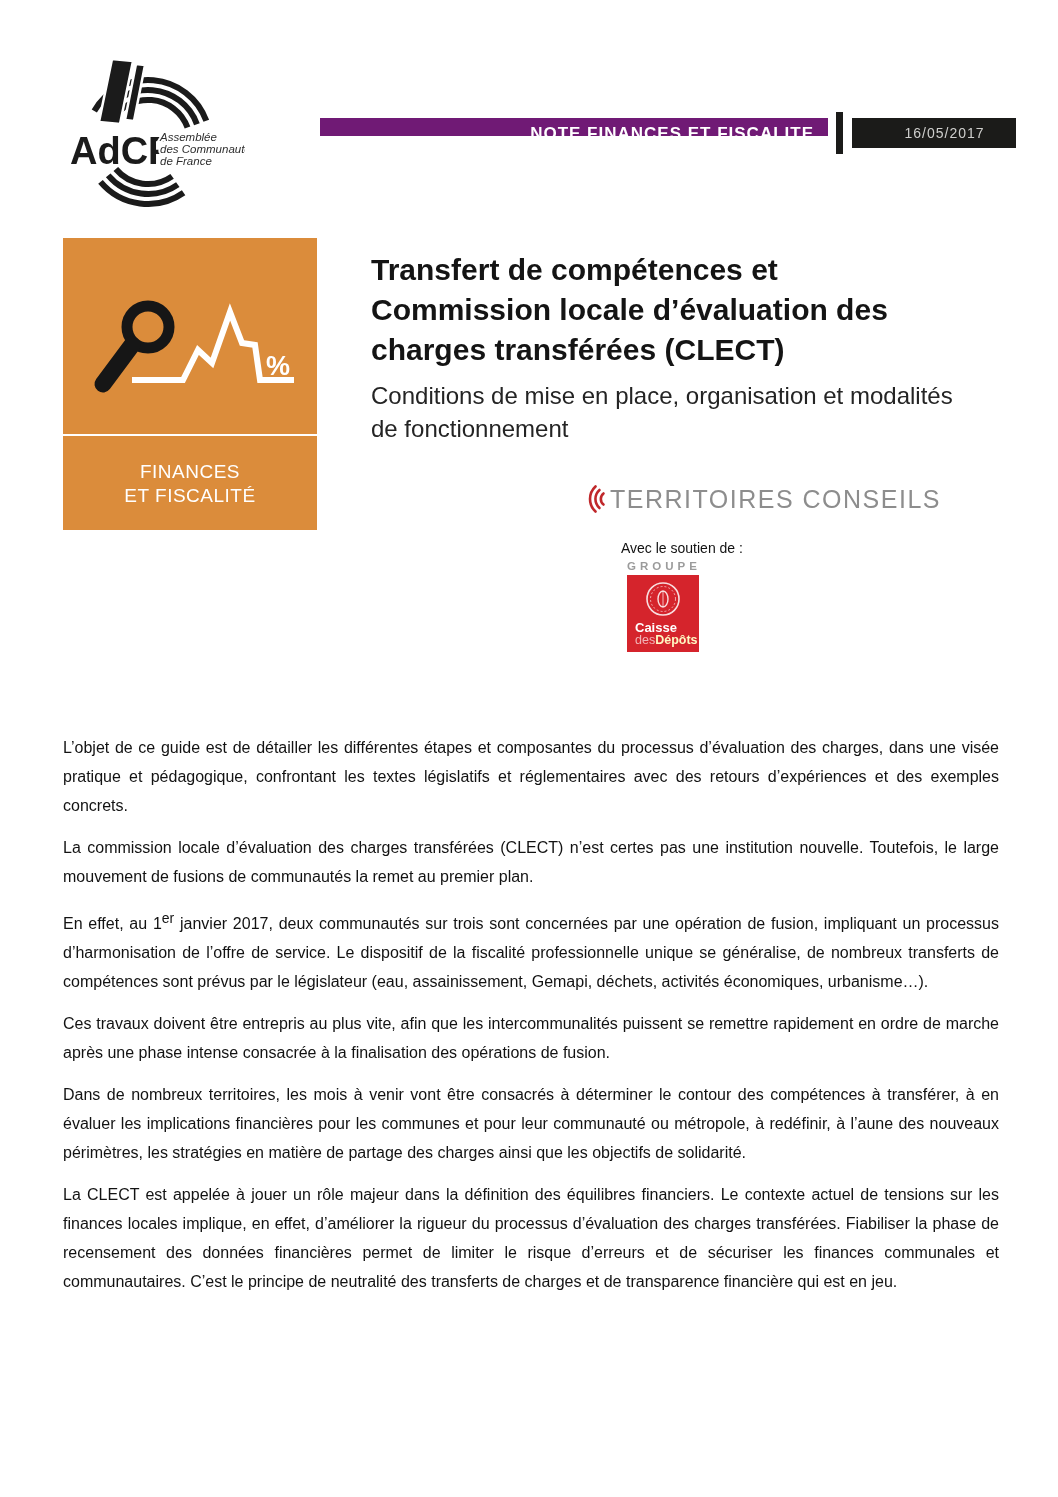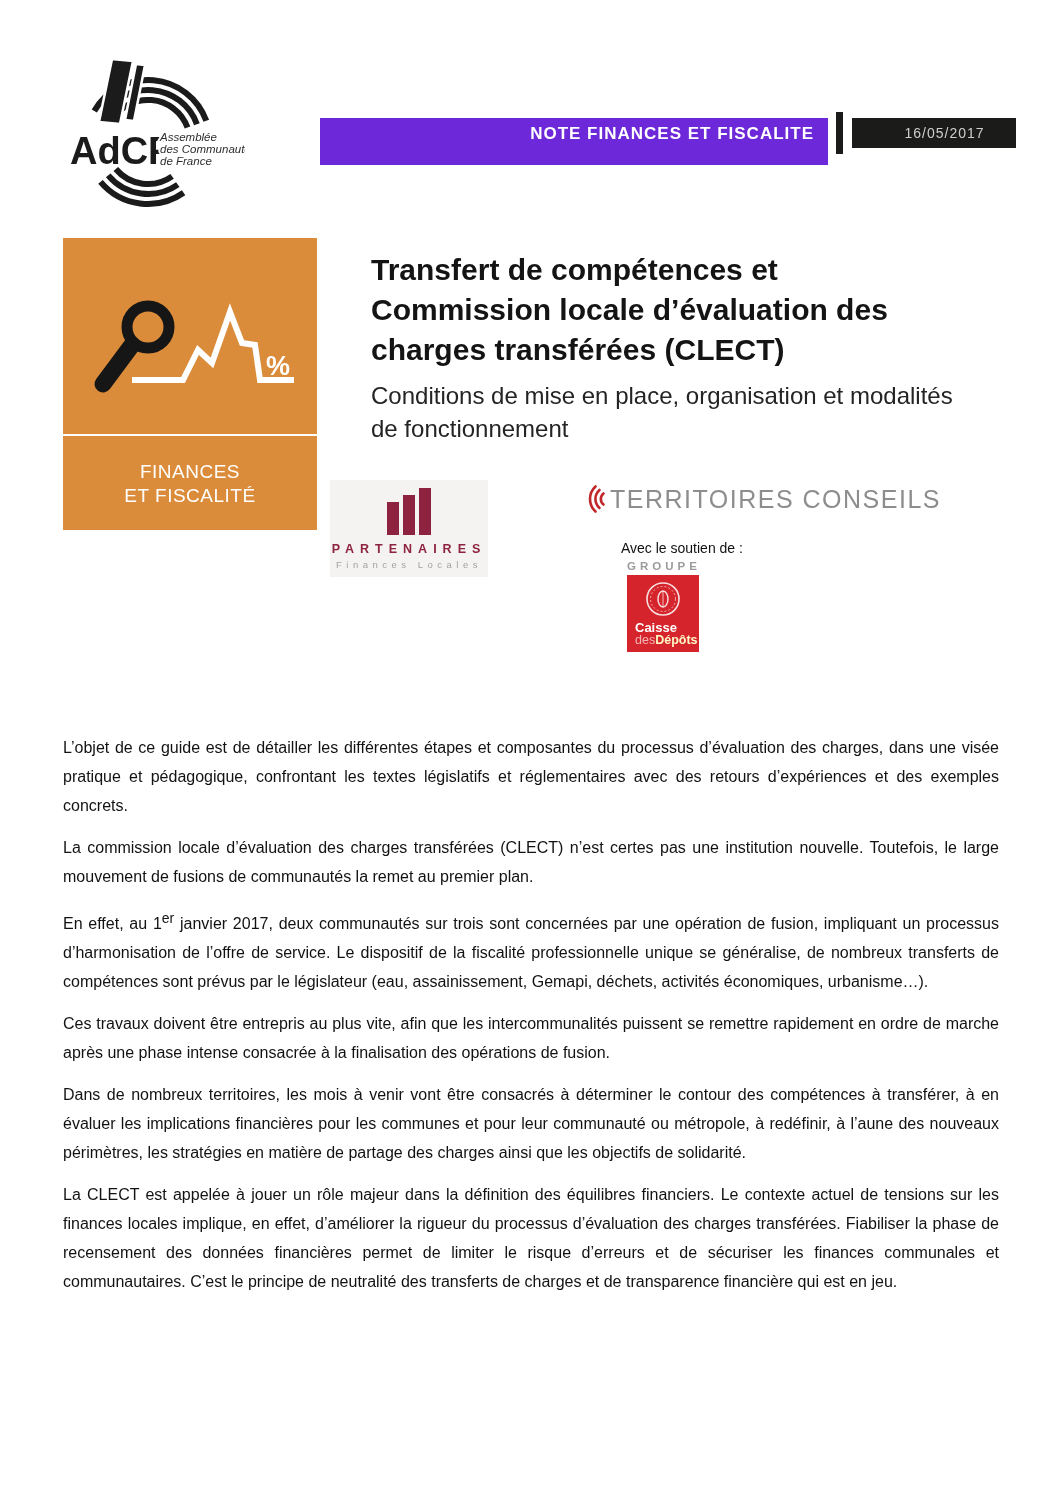--- a/index.html
+++ b/index.html
@@ -11,22 +11,22 @@
     font-family:"Liberation Sans", sans-serif;
     color:#111;
     overflow:hidden;
   }
   
   .adcf-logo{position:absolute;left:70px;top:48px;width:175px;height:172px;}
   .adcf-logo text{font-family:"Liberation Sans",sans-serif;}
   .adcf-acronym{font-size:38px;font-weight:bold;fill:#1b1b1b;paint-order:stroke;stroke:#fff;stroke-width:5px;}
   .adcf-tagline{font-size:11.5px;font-style:italic;fill:#2e2e2e;paint-order:stroke;stroke:#fff;stroke-width:4px;}
   .banner{
-    position:absolute;left:320px;top:118px;width:508px;height:47px;
-    background:#6d28d9;color:#fff;
+    position:absolute;left:320px;top:118px;width:508px;height:18px;
+    background:#701a75;color:#fff;
     font-size:17px;font-weight:bold;letter-spacing:1px;
     text-align:right;line-height:31px;padding-right:14px;box-sizing:border-box;
   }
   .banner-divider{position:absolute;left:836px;top:112px;width:7px;height:42px;background:#1b1b19;}
   .date-box{
     position:absolute;left:852px;top:118px;width:143px;height:30px;
     background:#1b1b19;color:#cfcfcd;
     font-size:14px;letter-spacing:1px;text-align:center;line-height:30px;padding-left:21px;
   }
   
@@ -121,29 +121,20 @@
       <div>Transfert de compétences et</div>
       <div>Commission locale d’évaluation des</div>
       <div>charges transférées (CLECT)</div>
     </h1>
     <div class="doc-subtitle">
       <div>Conditions de mise en place, organisation et modalités</div>
       <div>de fonctionnement</div>
     </div>
   </div>
 
-  <div class="partenaires-box">
-    <svg class="partenaires-bars" width="48" height="48" viewBox="0 0 48 48">
-      <rect x="2" y="15" width="12" height="33" fill="#8E2340"></rect>
-      <rect x="18" y="8" width="12" height="40" fill="#8E2340"></rect>
-      <rect x="34" y="1" width="12" height="47" fill="#8E2340"></rect>
-    </svg>
-    <div class="partenaires-name">PARTENAIRES</div>
-    <div class="partenaires-subname">Finances Locales</div>
-  </div>
 
   <div class="territoires">
     <svg width="24" height="32" viewBox="0 0 24 32">
       <g fill="none" stroke="#C0282B" stroke-width="2.6" stroke-linecap="round">
         <path d="M 20.5 10.5 A 7 7 0 0 0 20.5 21.5"></path>
         <path d="M 16.5 7 A 12 12 0 0 0 16.5 25"></path>
         <path d="M 12.5 3.5 A 17 17 0 0 0 12.5 28.5"></path>
       </g>
     </svg>
     <span class="territoires-name">TERRITOIRES CONSEILS</span>

